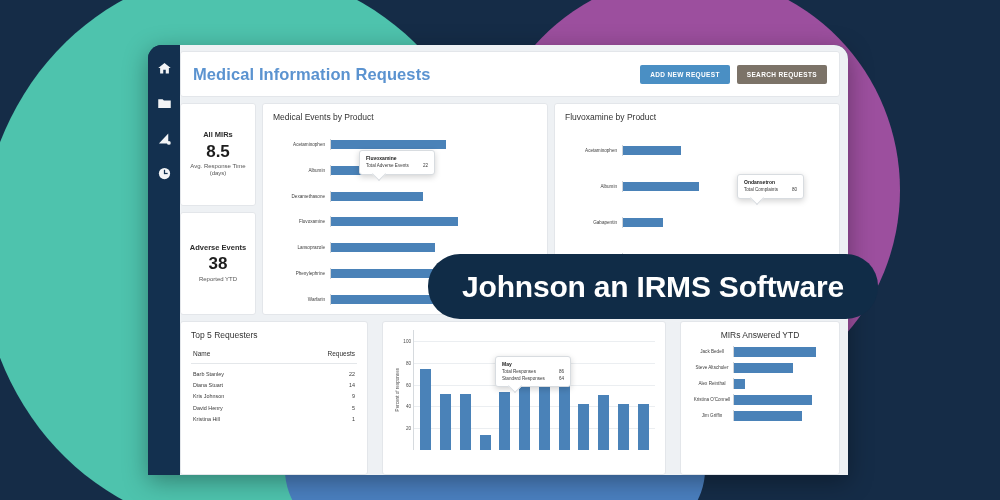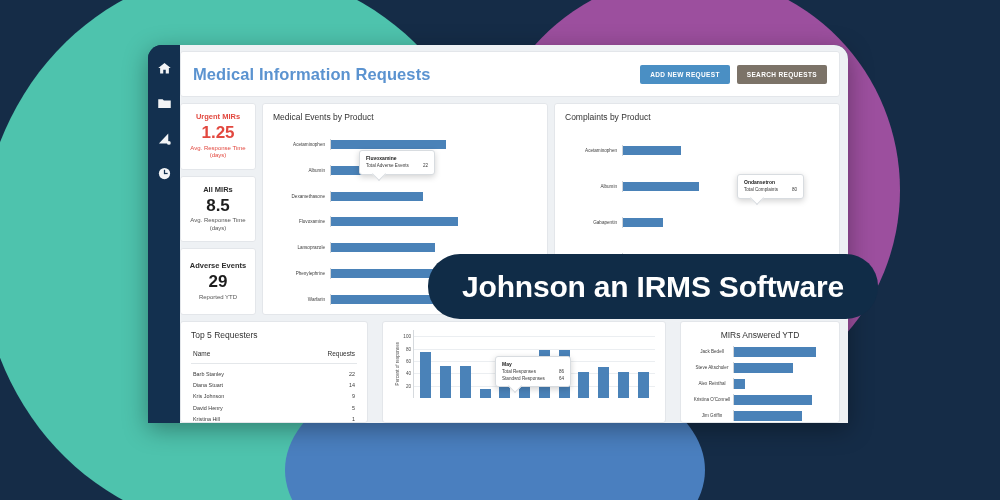--- a/index.html
+++ b/index.html
@@ -9,21 +9,21 @@
     font-family:"Liberation Sans","DejaVu Sans",sans-serif;
   }
   .bg{position:absolute;inset:0;overflow:hidden;}
   .circle{position:absolute;border-radius:50%;}
   .c-teal{width:520px;height:560px;left:-20px;top:-30px;background:#4ec3ad;}
   .c-purple{width:420px;height:430px;left:480px;top:-25px;background:#9c4f9e;}
   .c-blue{width:420px;height:230px;left:285px;top:355px;background:#4a7fbf;}
 
   
   .window{
-    position:absolute;left:148px;top:45px;width:700px;height:378px;
+    position:absolute;left:148px;top:45px;width:700px;height:430px;
     background:#13304f;border-radius:14px 14px 0 0;
     box-shadow:0 6px 24px rgba(0,0,0,.35);
     display:flex;overflow:hidden;
   }
   .sidebar{width:32px;flex:0 0 32px;background:#13304f;padding-top:16px;
            display:flex;flex-direction:column;align-items:center;gap:20px;}
   .side-ico{width:15px;height:15px;color:#ffffff;display:block;opacity:.95;cursor:pointer;}
   .side-ico svg{width:15px;height:15px;fill:#ffffff;display:block;}
 
   .content{flex:1;background:#eef1f4;padding:6px 8px 0 0;display:flex;flex-direction:column;gap:6px;overflow:hidden;}
@@ -150,33 +150,28 @@
       <div class="page-title">Medical Information Requests</div>
       <div class="btns">
         <button class="btn btn-primary">ADD NEW REQUEST</button>
         <button class="btn btn-secondary">SEARCH REQUESTS</button>
       </div>
     </div>
 
     <div class="grid-top">
 
       <div class="kpis">
-        <div class="card kpi urgent">
-          <div class="kpi-title">Urgent MIRs</div>
-          <div class="kpi-value">1.25</div>
-          <div class="kpi-sub">Avg. Response Time (days)</div>
-        </div>
         <div class="card kpi">
           <div class="kpi-title">All MIRs</div>
           <div class="kpi-value">8.5</div>
           <div class="kpi-sub">Avg. Response Time (days)</div>
         </div>
         <div class="card kpi">
           <div class="kpi-title">Adverse Events</div>
-          <div class="kpi-value">29</div>
+          <div class="kpi-value">38</div>
           <div class="kpi-sub">Reported YTD</div>
         </div>
       </div>
 
       <div class="card panel">
         <div class="panel-title">Medical Events by Product</div>
         <div class="hbar-chart">
             <div class="hbar-row">
               <div class="hbar-label">Acetaminophen</div>
               <div class="hbar-track">
@@ -224,21 +219,21 @@
           <div class="tt-title">Fluvoxamine</div>
           <div class="tt-row">
             <span>Total Adverse Events</span>
             <span>22</span>
           </div>
           <div class="tt-arrow"></div>
         </div>
       </div>
 
       <div class="card panel">
-        <div class="panel-title">Complaints by Product</div>
+        <div class="panel-title">Fluvoxamine by Product</div>
         <div class="hbar-chart">
             <div class="hbar-row">
               <div class="hbar-label">Acetaminophen</div>
               <div class="hbar-track">
                 <div class="hbar-fill" style="width: 28.8889%; background: rgb(74, 130, 184);"></div>
               </div>
             </div>
             <div class="hbar-row">
               <div class="hbar-label">Albumin</div>
               <div class="hbar-track">

